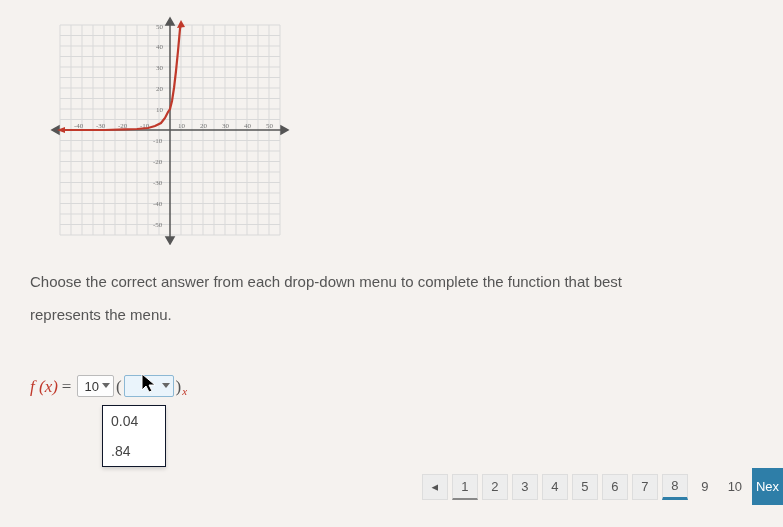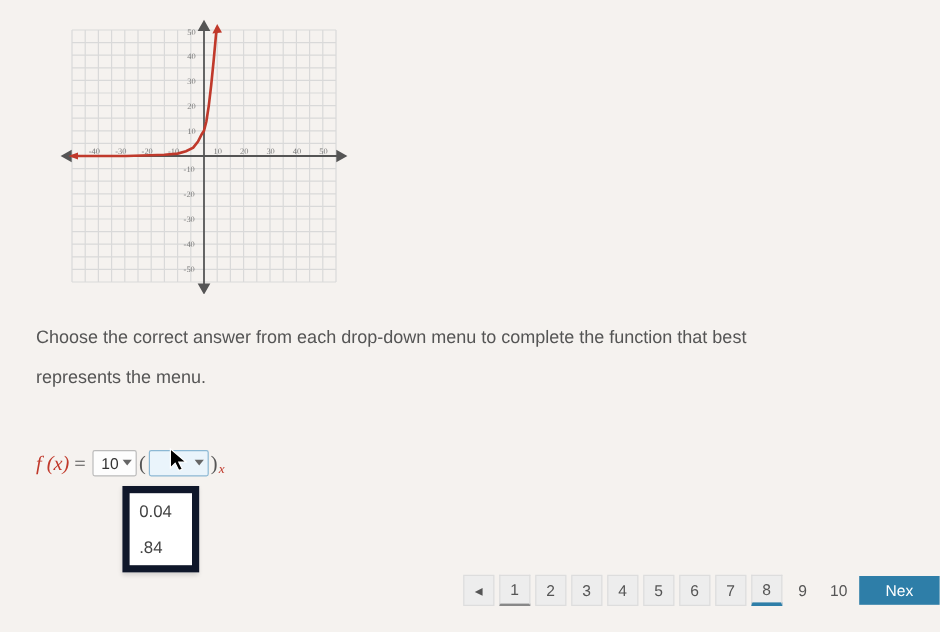--- a/index.html
+++ b/index.html
@@ -63,21 +63,21 @@
       left: 140px;
       top: 372px;
       z-index: 5;
     }
     .dropdown-panel {
       position: absolute;
       top: 405px;
       left: 102px;
       width: 64px;
       background: #fff;
-      border: 6px solid #0f172a;
+      border: 1px solid #0f172a;
       box-shadow: 0 2px 4px rgba(0,0,0,.15);
       font-size: 14px;
       color: #444;
     }
     .dropdown-panel .opt {
       padding: 7px 8px;
     }
     .pagination {
       position: absolute;
       bottom: 22px;
@@ -94,22 +94,22 @@
       align-items: center;
       justify-content: center;
       background: #ededed;
       border: 1px solid #ddd;
       color: #555;
       cursor: pointer;
     }
     .pag-btn.plain { background: transparent; border: none; }
     .pag-btn.current { border-bottom: 3px solid #2e7ea8; }
     .pag-next {
-      height: 24px;
-      padding: 0 22px;
+      height: 37px;
+      padding: 0 4px;
       background: #2e7ea8;
       color: #fff;
       display: flex;
       align-items: center;
       font-size: 13px;
       cursor: pointer;
     }
   </style>
 </head>
 <body>

